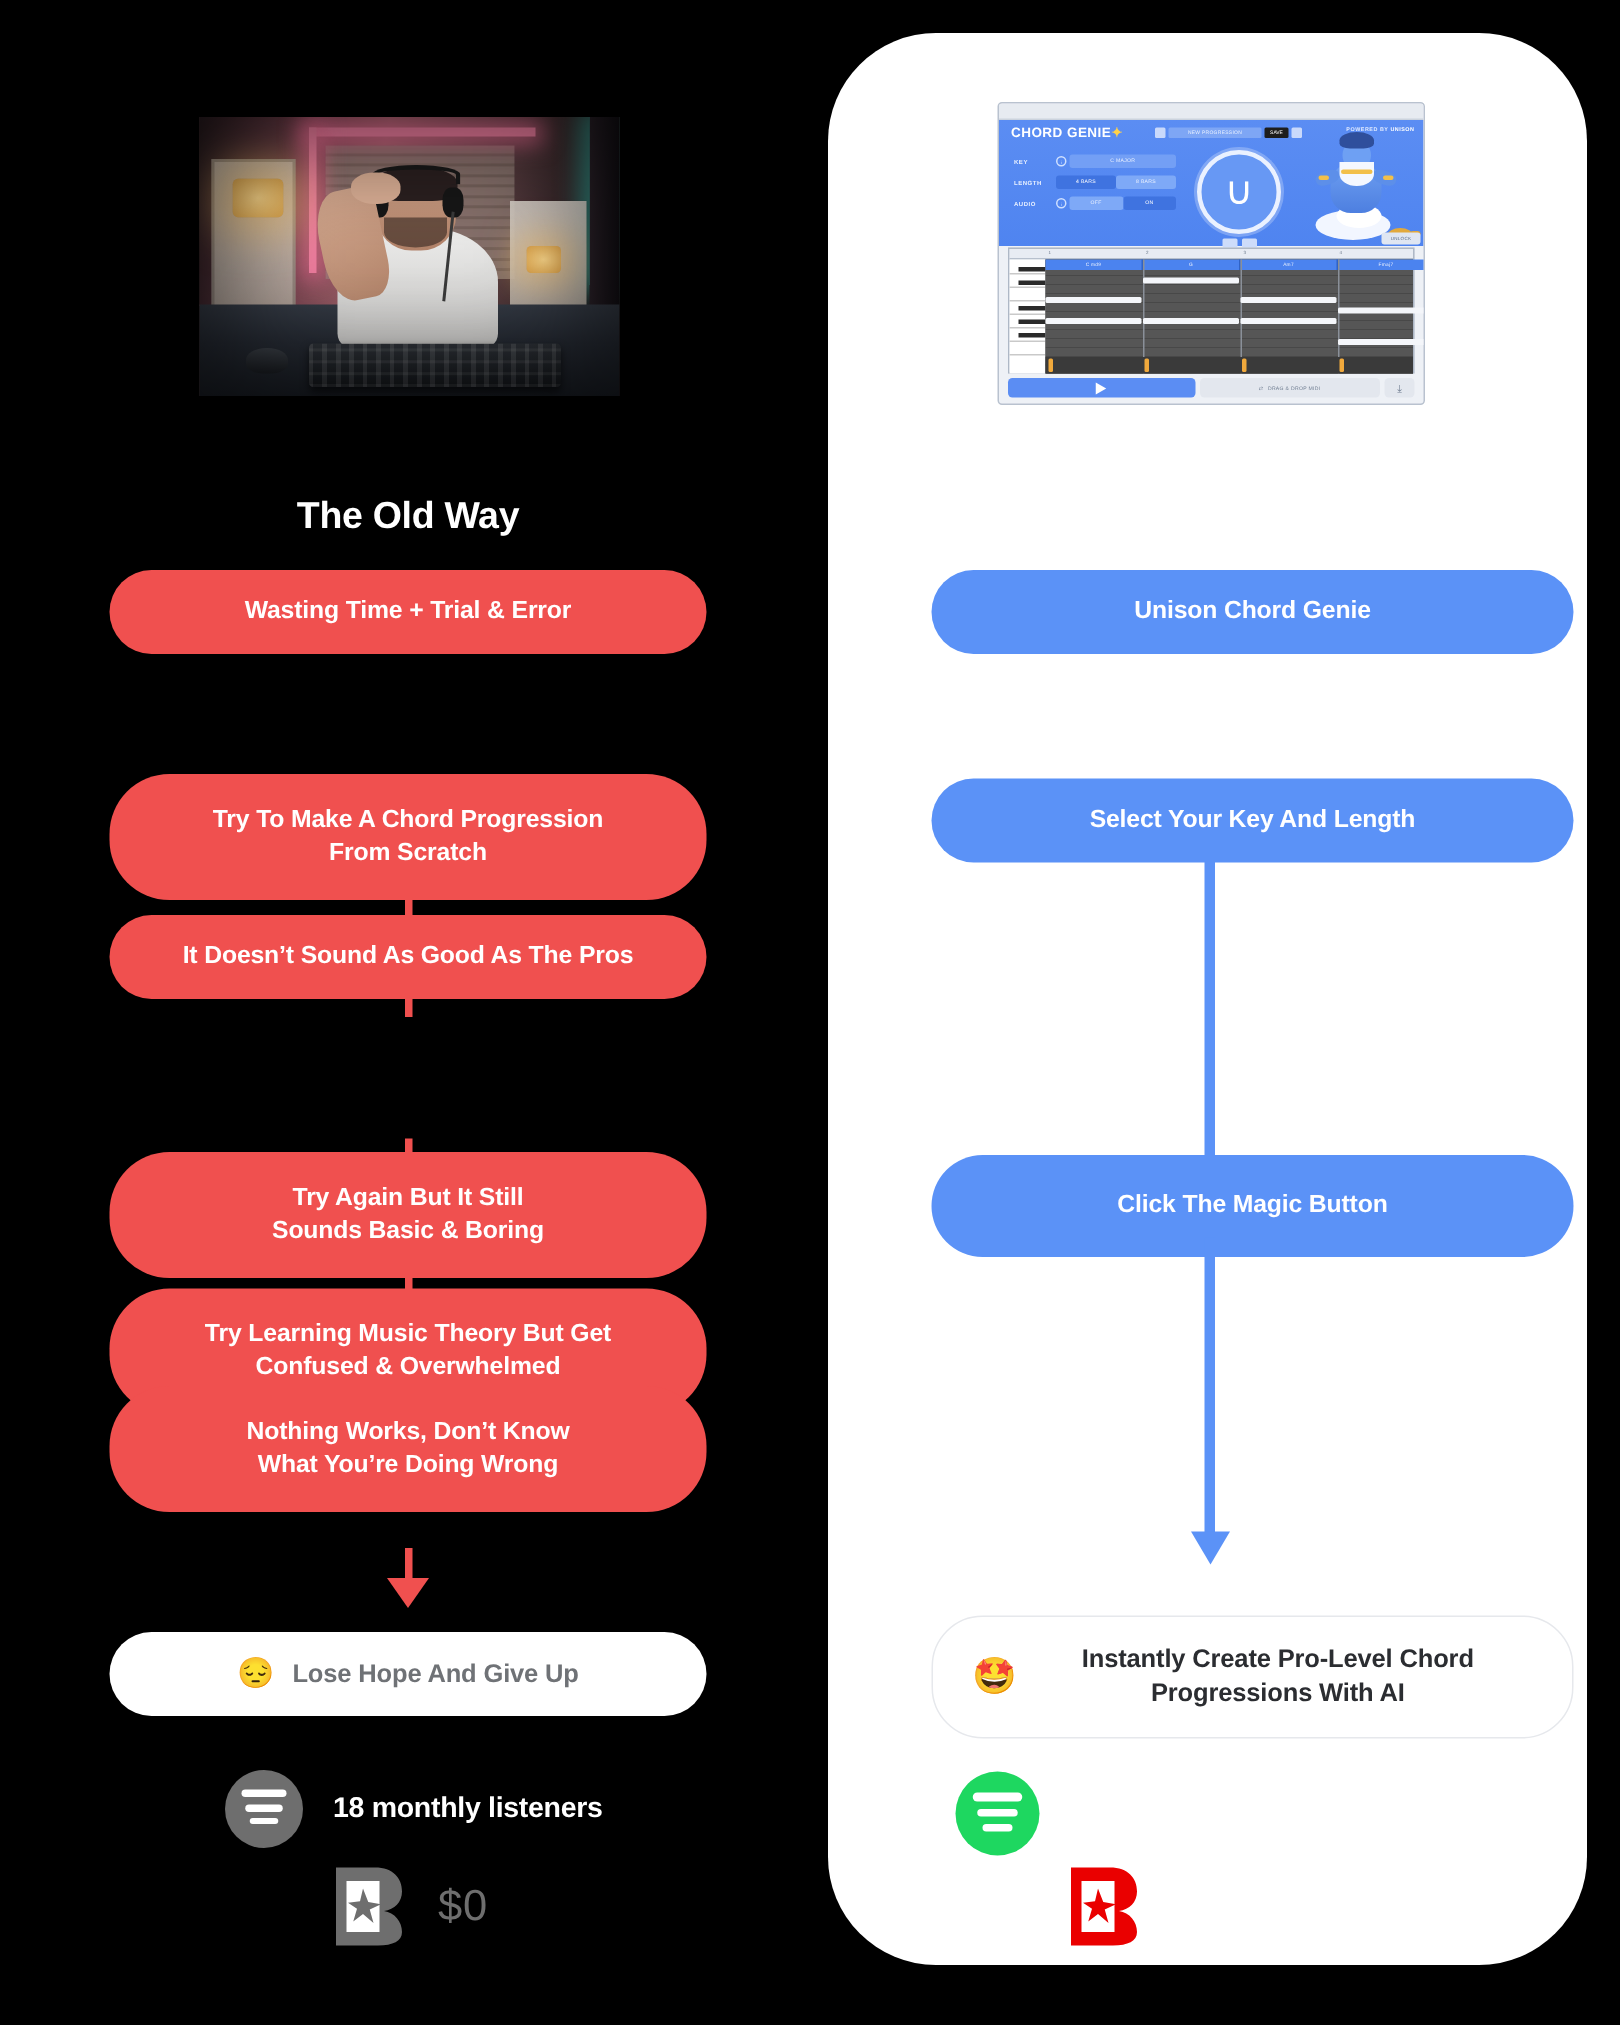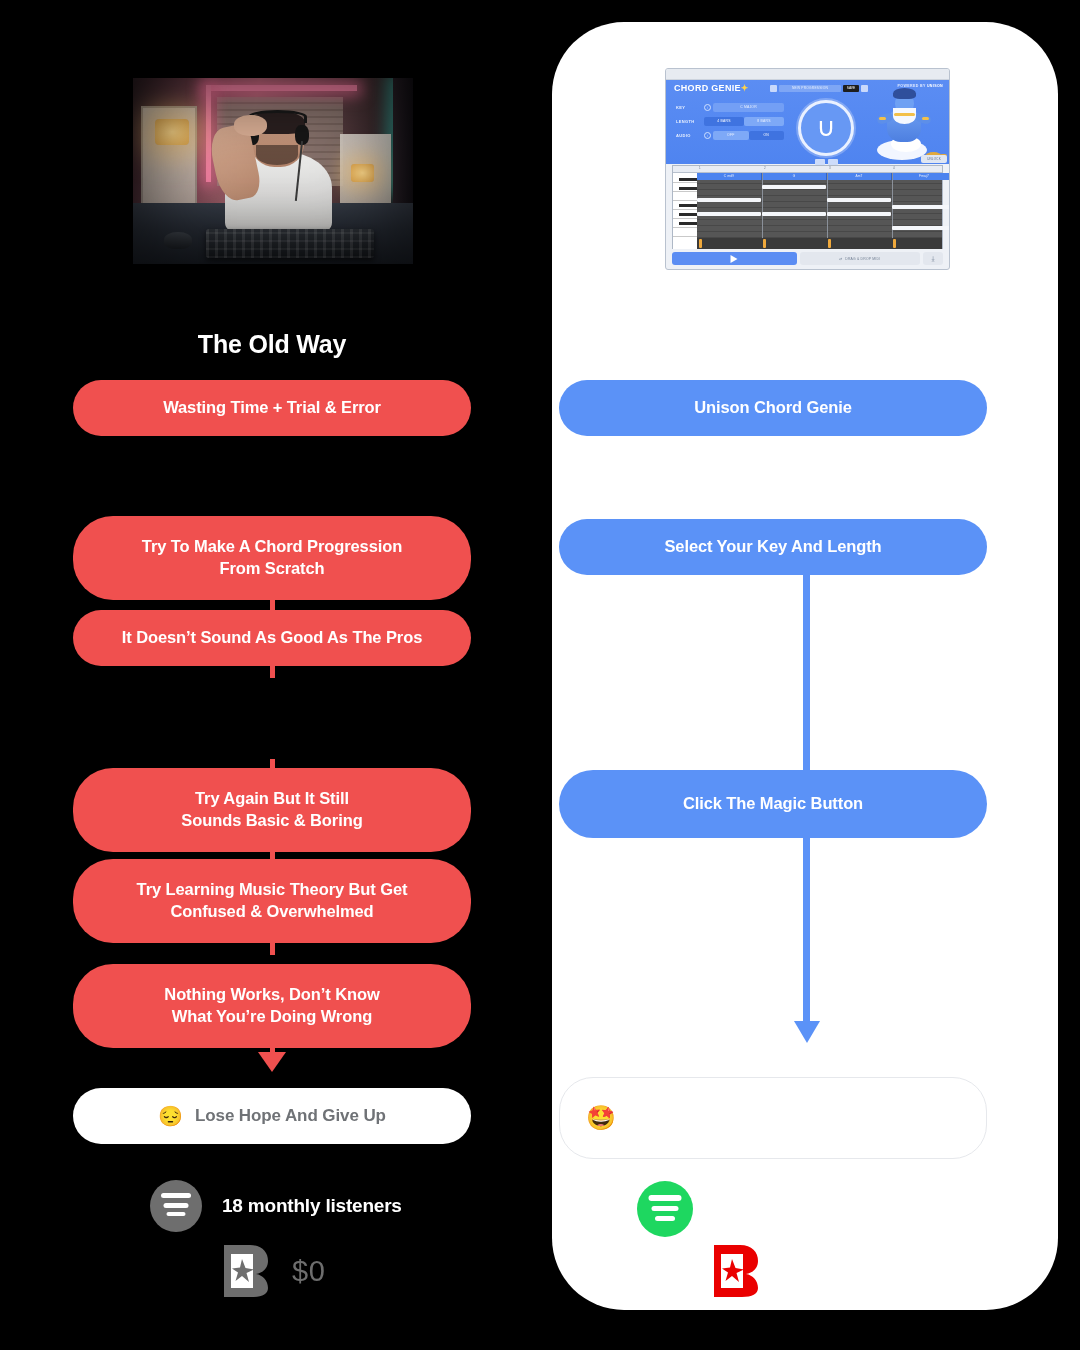--- a/index.html
+++ b/index.html
@@ -209,21 +209,21 @@
     box-shadow:0 1px 4px rgba(0,0,0,.08);
   }
   .pill.card {
     background:#ffffff; color:#2b2d31; font-weight:700; font-size:17px;
     border:1px solid #e6e8ec; border-radius:34px;
   }
   .pill .emoji { font-size:20px; margin-right:12px; line-height:1; }
 
   
   .L { left:73px; width:398px; }
-  .R { left:559px; width:428px; }
+  .R { left:621px; width:428px; }
 
   
   .conn { position:absolute; background:#F0504F; width:5px; }
   .conn.blue { background:#5B92F7; width:7px; }
   .arrow-r {
     position:absolute; width:0; height:0;
     border-left:14px solid transparent; border-right:14px solid transparent;
     border-top:20px solid #F0504F;
   }
   .arrow-b {
@@ -425,21 +425,21 @@
   <div class="conn" style="left:270px;top:759px;height:14px"></div>
 
   <div class="pill red L" style="top:768px;height:84px;white-space:pre-line">Try Again But It Still
 Sounds Basic &amp; Boring</div>
   <div class="conn" style="left:270px;top:850px;height:14px"></div>
 
   <div class="pill red L" style="top:859px;height:84px;white-space:pre-line">Try Learning Music Theory But Get
 Confused &amp; Overwhelmed</div>
   <div class="conn" style="left:270px;top:941px;height:14px"></div>
 
-  <div class="pill red L" style="top:964px;height:84px;white-space:pre-line">Nothing Works, Don’t Know
+  <div class="pill red L" style="top:924px;height:84px;white-space:pre-line">Nothing Works, Don’t Know
 What You’re Doing Wrong</div>
 
   <div class="conn" style="left:270px;top:1032px;height:24px"></div>
   <div class="arrow-r" style="left:258px;top:1052px"></div>
 
   <div class="pill white L" style="top:1088px;height:56px">
     <span class="emoji">😔</span>
     <span>Lose Hope And Give Up</span>
   </div>
 
@@ -471,20 +471,22 @@
 
   <div class="conn blue" style="left:803px;top:574px;height:196px"></div>
 
   <div class="pill blue R" style="top:770px;height:68px">Click The Magic Button</div>
 
   <div class="conn blue" style="left:803px;top:825px;height:200px"></div>
   <div class="arrow-b" style="left:794px;top:1021px"></div>
 
   <div class="pill card R" style="top:1077px;height:82px;white-space:pre-line;justify-content:flex-start;padding-left:26px">
     <span class="emoji" style="font-size:24px;margin-right:18px">🤩</span>
+    <span style="flex:1;text-align:center;margin-left:-22px">Instantly Create Pro-Level Chord
+Progressions With AI</span>
   </div>
 
   <div class="statrow" style="left:637px;top:1181px">
     <div class="spotify sp-green" style="width:56px;height:56px">
       <span class="bar" style="top:14px;width:33px;height:5.5px"></span>
       <span class="bar" style="top:25px;width:27px;height:5px"></span>
       <span class="bar" style="top:35px;width:20px;height:4.5px"></span>
     </div>
     <span class="stat-text ghost" style="margin-left:20px">1,245,908 monthly listeners</span>
   </div>

